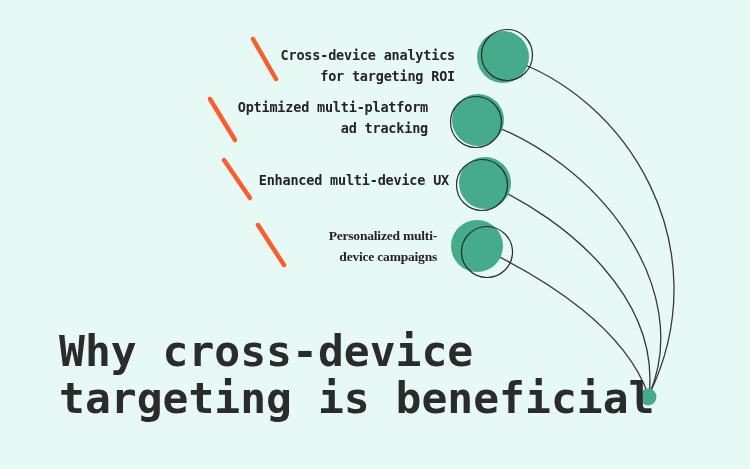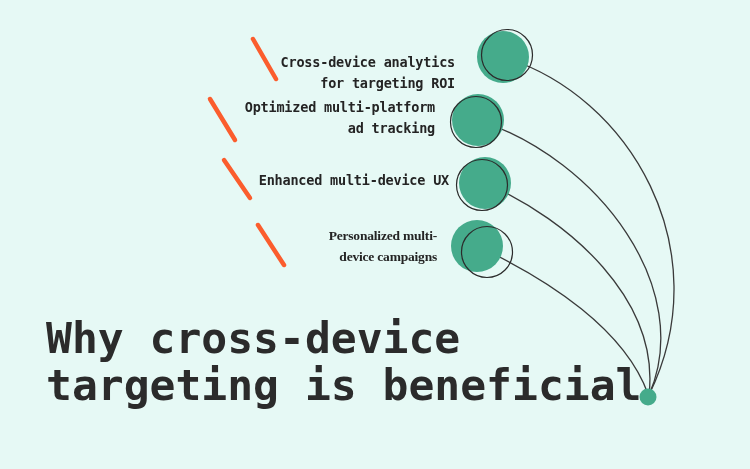--- a/index.html
+++ b/index.html
@@ -28,22 +28,22 @@
     position:absolute;
     text-align:right;
     font-size:13.5px;
     font-weight:bold;
     line-height:21px;
     letter-spacing:-0.2px;
     color:var(--text);
     white-space:nowrap;
   }
   .benefit span{display:block;}
-  .b1{top:52px;right:295px;}
-  .b2{top:97px;right:315px;}
+  .b1{top:45px;right:295px;}
+  .b2{top:97px;right:322px;}
   .b3{top:170px;right:301px;}
   .b4{top:225px;right:313px;font-family:Liberation Serif, serif;}
   .title{
     position:absolute;
     left:46px;top:315px;
     font-size:43px;
     font-weight:bold;
     line-height:47px;
     color:var(--title);
     white-space:nowrap;
@@ -97,18 +97,18 @@
     <span>ad tracking</span>
   </div>
   <div class="benefit b3">
     <span>Enhanced multi-device UX</span>
   </div>
   <div class="benefit b4">
     <span>Personalized multi-</span>
     <span>device campaigns</span>
   </div>
 
-  <h1 class="title" style="margin:0;">
+  <h1 class="title" style="margin:13px;">
     <span>Why cross-device</span>
     <span>targeting is beneficial</span>
   </h1>
 
 </div>
 
 </body></html>

